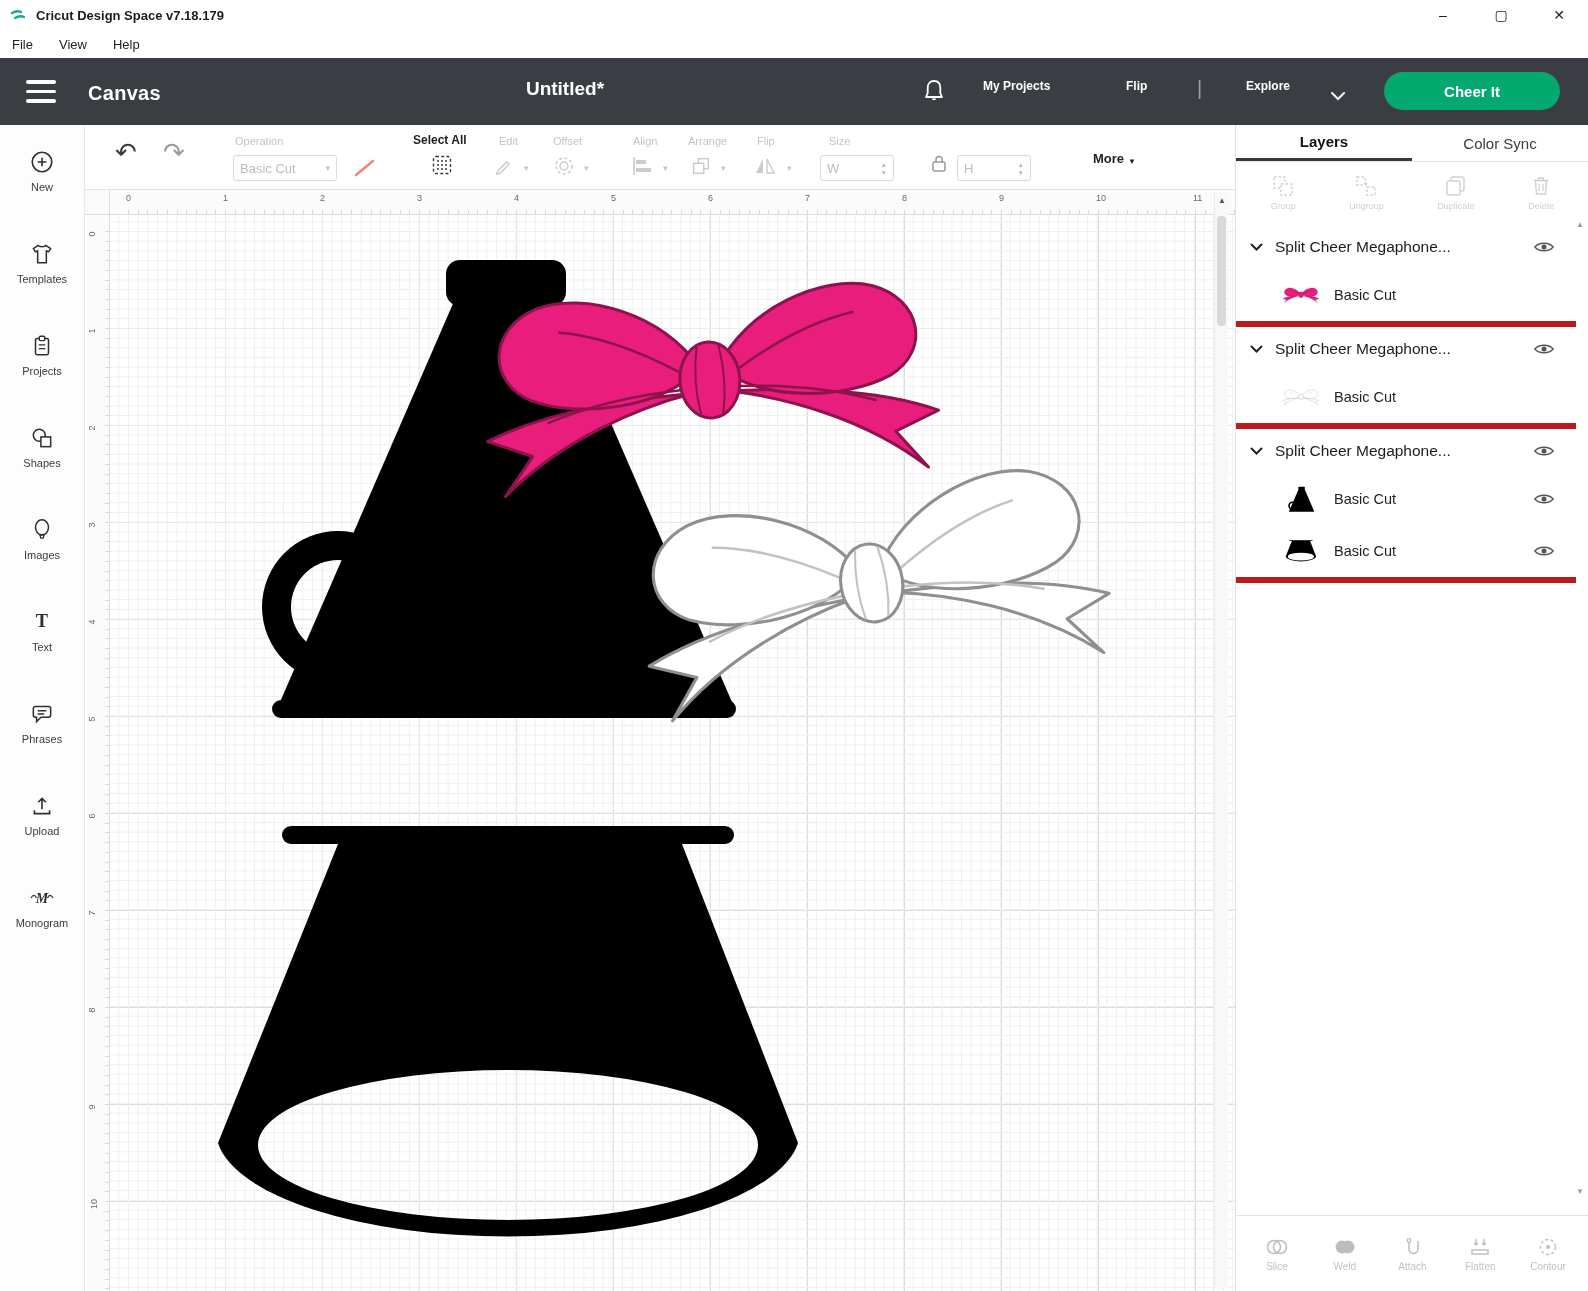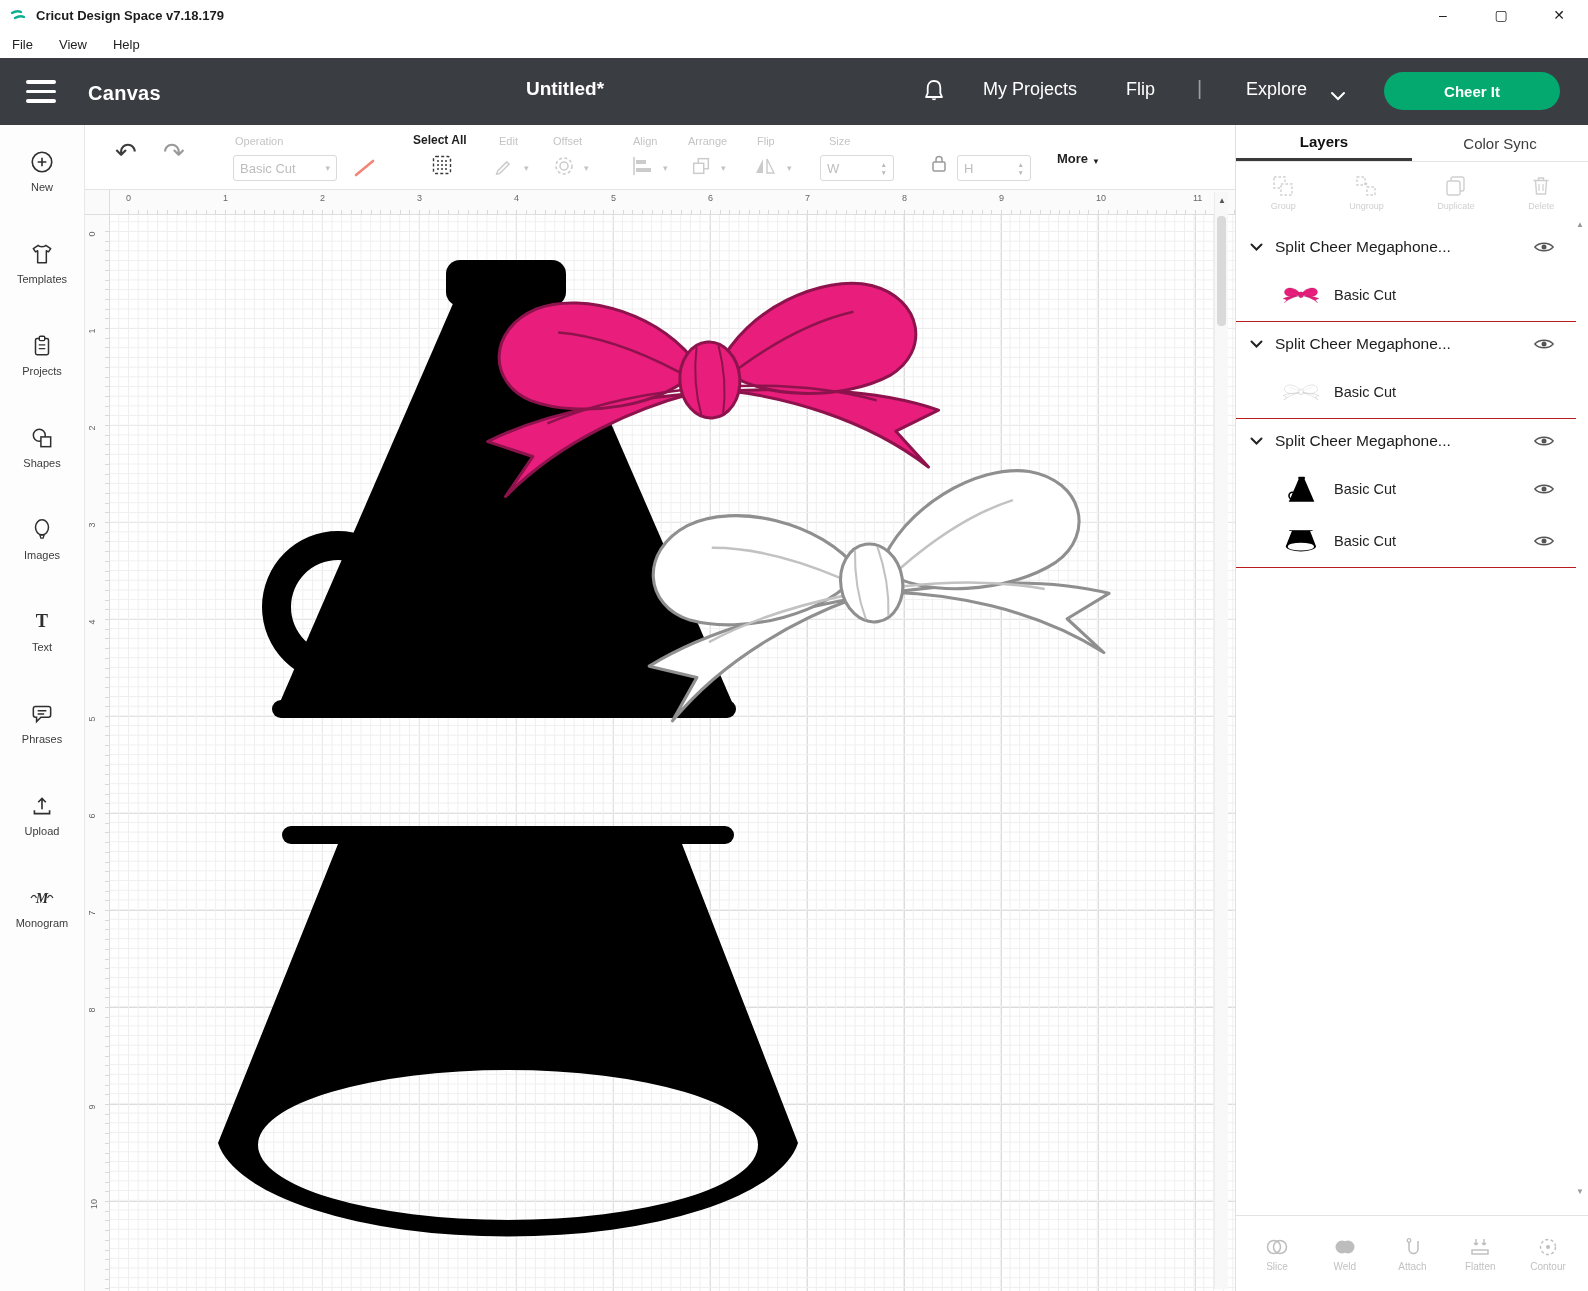--- a/index.html
+++ b/index.html
@@ -20,40 +20,40 @@
   .menubar { position:absolute; left:0; top:30px; width:1588px; height:28px; background:#fff;
              display:flex; align-items:center; gap:26px; padding-left:12px; font-size:13px; color:#222; }
 
   
   .appbar { position:absolute; left:0; top:58px; width:1588px; height:67px; background:#3a3d42; color:#fff; }
   .hamburger { position:absolute; left:26px; top:22px; width:30px; cursor:pointer; }
   .hamburger div { height:3.5px; background:#fff; border-radius:2px; margin-bottom:6px; }
   .canvas-label { position:absolute; left:88px; top:24px; font-size:20px; font-weight:600; letter-spacing:.3px; }
   .doc-title { position:absolute; left:460px; top:20px; width:210px; text-align:center; font-size:19px; font-weight:600; }
   .bell-wrap { position:absolute; left:922px; top:20px; }
-  .hdr-link { position:absolute; top:21px; font-size:18px; font-weight:400; color:#fff; cursor:pointer; }
+  .hdr-link { position:absolute; top:21px; font-size:12px; font-weight:700; color:#fff; cursor:pointer; }
   .hdr-divider { position:absolute; left:1197px; top:19px; font-size:20px; color:#9aa0a6; }
   .explore-chev { position:absolute; left:1330px; top:29px; }
   .makeit { position:absolute; left:1384px; top:14px; width:176px; height:38px; border-radius:20px;
             background:#04a96f; color:#fff; font-size:15px; font-weight:700; border:none;
             display:flex; align-items:center; justify-content:center; cursor:pointer; }
 
   
   .toolbar { position:absolute; left:85px; top:125px; width:1150px; height:65px; background:#fff;
              border-bottom:1px solid #e4e4e4; }
   .tb-abs { position:absolute; }
   .tb-label { font-size:11px; color:#c4c4c4; }
   .tb-label.dark { color:#1f1f1f; font-weight:700; font-size:12px; }
   .tb-box { height:26px; border:1px solid #dadada; border-radius:3px; display:flex; align-items:center;
             padding:0 6px; font-size:13px; color:#bdbdbd; background:#fff; }
   .caret { font-size:9px; color:#c4c4c4; margin-left:5px; }
   .undo-glyph { font-size:26px; color:#3b3b3b; line-height:1; cursor:pointer; }
   .undo-glyph.lighter { color:#9a9a9a; }
   .stepper { display:flex; flex-direction:column; justify-content:center; gap:1px; font-size:6.5px; color:#b9b9b9; margin-left:4px; }
-  .more-btn { font-size:13px; font-weight:700; color:#1f1f1f; display:flex; align-items:flex-end; gap:4px; cursor:pointer; }
+  .more-btn { font-size:13px; font-weight:700; color:#1f1f1f; display:flex; align-items:flex-end; gap:4px; cursor:pointer;margin-left:36px; }
   .more-btn .tri { font-size:8px; }
 
   
   .sidebar { position:absolute; left:0; top:125px; width:85px; height:1166px; background:#fdfdfd;
              border-right:1px solid #e8e8e8; display:flex; flex-direction:column; }
   .side-item { height:92px; display:flex; flex-direction:column; align-items:center; justify-content:center;
                gap:6px; cursor:pointer; }
   .side-item span.lbl { font-size:11px; color:#3c3c3c; }
 
   
@@ -90,21 +90,21 @@
   .rightpanel { position:absolute; left:1235px; top:125px; width:353px; height:1166px; background:#fff;
                 border-left:1px solid #e0e0e0; }
   .panel-tabs { display:flex; height:37px; border-bottom:1px solid #e5e5e5; }
   .panel-tab { flex:1; display:flex; align-items:center; justify-content:center; font-size:15px; color:#3c3c3c; cursor:pointer; }
   .panel-tab.active { font-weight:700; color:#111; border-bottom:3px solid #3a3a3a; }
   .panel-tools { position:absolute; left:0; top:37px; width:353px; height:60px; display:flex;
                  justify-content:space-around; align-items:center; padding:0 8px; }
   .ptool { display:flex; flex-direction:column; align-items:center; gap:3px; }
   .ptool .lbl { font-size:9px; color:#cfcfcf; }
   .layer-list { position:absolute; left:0; top:100px; width:340px; }
-  .layer-group { border-bottom:1px solid #b91c1c; }
+  .layer-group { border-bottom:6px solid #b91c1c; }
   .lg-header { position:relative; height:44px; display:flex; align-items:center; cursor:pointer; }
   .lg-header .chev { margin-left:14px; display:inline-flex; }
   .lg-header .g-title { margin-left:12px; font-size:15.5px; color:#1c1c1c; }
   .row-eye { position:absolute; right:22px; top:50%; transform:translateY(-50%); display:inline-flex; cursor:pointer; }
   .layer-row { position:relative; height:52px; display:flex; align-items:center; padding-left:44px; cursor:pointer; }
   .layer-row .thumb { width:42px; height:30px; display:flex; align-items:center; justify-content:center; }
   .layer-row .l-label { margin-left:12px; font-size:14.5px; color:#222; }
   .panel-scroll-up { position:absolute; right:4px; top:95px; font-size:8px; color:#999; }
   .panel-scroll-down { position:absolute; right:4px; top:1062px; font-size:8px; color:#999; }
   .blank-row { position:absolute; left:0; top:1023px; width:353px; height:56px; display:flex; align-items:center; }

